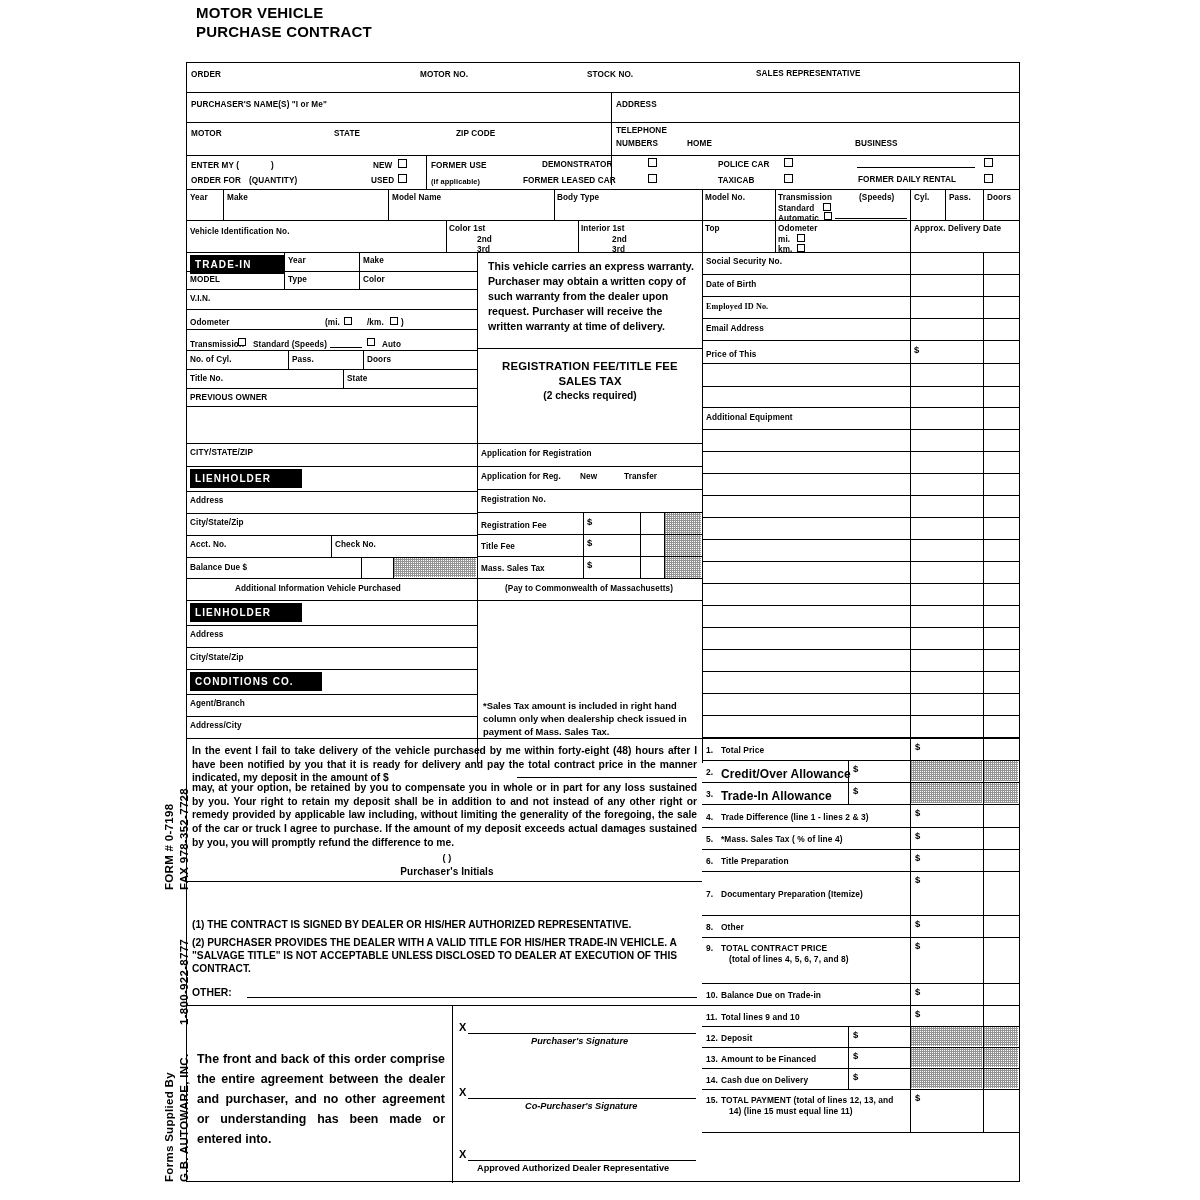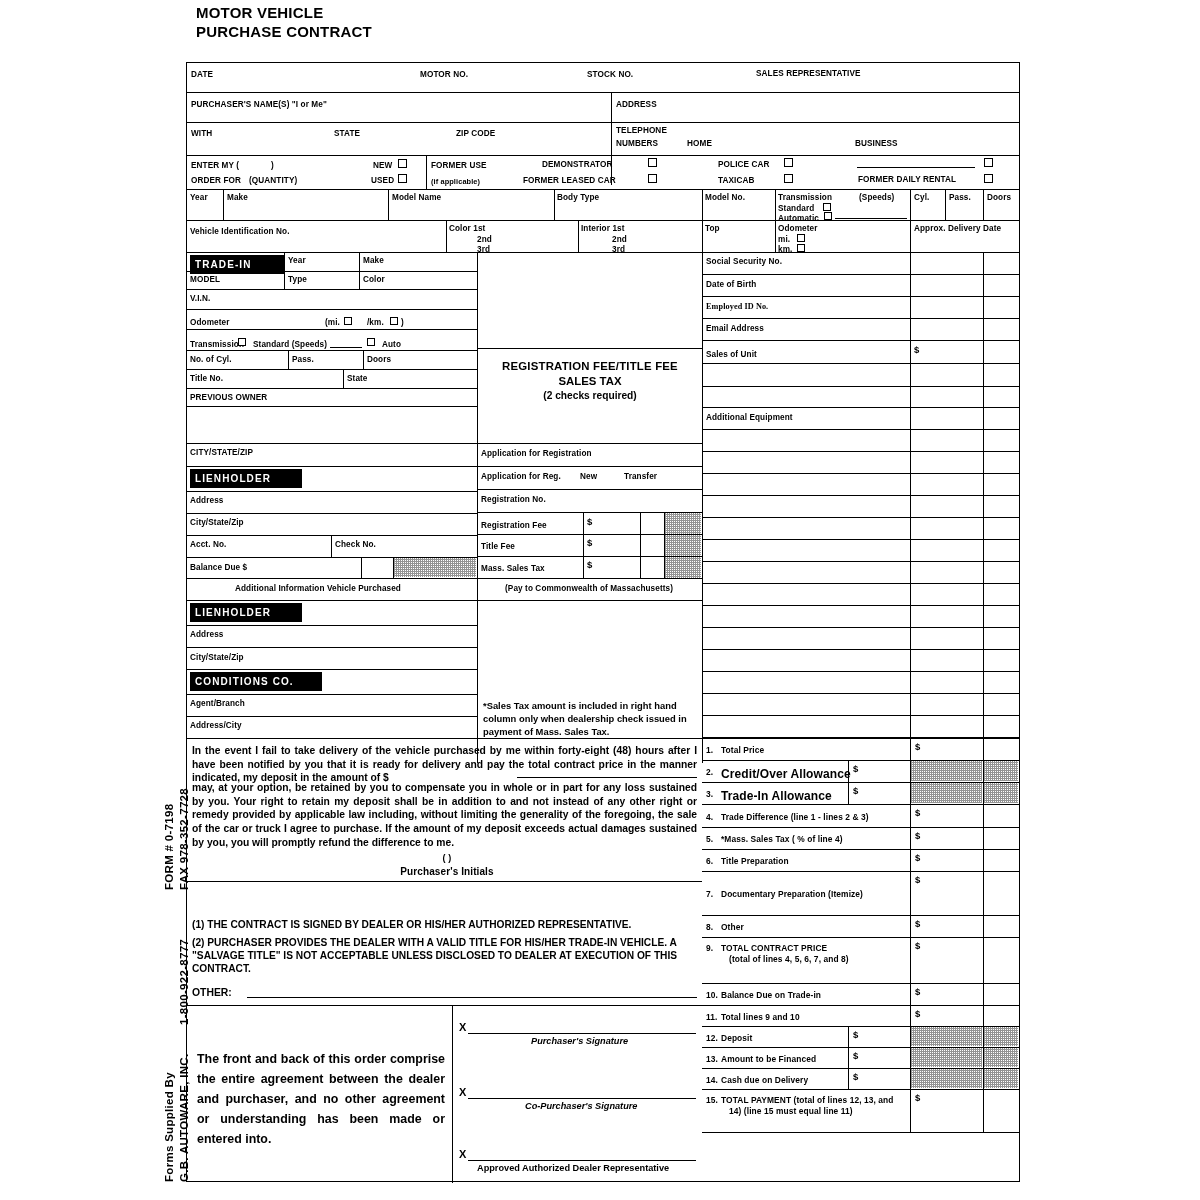--- a/index.html
+++ b/index.html
@@ -78,32 +78,32 @@
 
   <div class="vmargin" style="left:163px; top:890px;">FORM # 0-7198</div>
   <div class="vmargin" style="left:178px; top:890px;">FAX 978-352-7728</div>
   <div class="vmargin" style="left:178px; top:1025px;">1-800-922-8777</div>
   <div class="vmargin" style="left:163px; top:1182px;">Forms Supplied By</div>
   <div class="vmargin" style="left:178px; top:1182px;">G.B. AUTOWARE, INC.</div>
 
   <div id="form">
 
     <div class="hr" style="left:0; top:29px; width:832px;"></div>
-    <div class="lbl" style="left:4px; top:7px;">DATE</div>
+    <div class="lbl" style="left:4px; top:7px;">ORDER</div>
     <div class="lbl" style="left:233px; top:7px;">MOTOR NO.</div>
     <div class="lbl" style="left:400px; top:7px;">STOCK NO.</div>
     <div class="lbl" style="left:569px; top:6px;">SALES REPRESENTATIVE</div>
 
     <div class="hr" style="left:0; top:59px; width:832px;"></div>
     <div class="vr" style="left:424px; top:29px; height:93px;"></div>
     <div class="lbl" style="left:4px; top:37px;">PURCHASER'S NAME(S) "I or Me"</div>
     <div class="lbl" style="left:429px; top:37px;">ADDRESS</div>
 
     <div class="hr" style="left:0; top:92px; width:832px;"></div>
-    <div class="lbl" style="left:4px; top:66px;">WITH</div>
+    <div class="lbl" style="left:4px; top:66px;">MOTOR</div>
     <div class="lbl" style="left:147px; top:66px;">STATE</div>
     <div class="lbl" style="left:269px; top:66px;">ZIP CODE</div>
     <div class="lbl" style="left:429px; top:63px;">TELEPHONE</div>
     <div class="lbl" style="left:429px; top:76px;">NUMBERS</div>
     <div class="lbl" style="left:500px; top:76px;">HOME</div>
     <div class="lbl" style="left:668px; top:76px;">BUSINESS</div>
 
     <div class="hr" style="left:0; top:126px; width:832px;"></div>
     <div class="vr" style="left:239px; top:92px; height:34px;"></div>
     <div class="lbl" style="left:4px; top:98px;">ENTER MY   (</div>
@@ -262,20 +262,21 @@
     <div class="lbl" style="left:3px; top:590px;">City/State/Zip</div>
 
     <div class="hr" style="left:0; top:606px; width:290px;"></div>
     <div class="tag" style="left:3px; top:609px; width:132px; height:19px;">CONDITIONS CO.</div>
     <div class="hr" style="left:0; top:631px; width:290px;"></div>
     <div class="lbl" style="left:3px; top:636px;">Agent/Branch</div>
     <div class="hr" style="left:0; top:653px; width:290px;"></div>
     <div class="lbl" style="left:3px; top:658px;">Address/City</div>
     <div class="hr" style="left:0; top:675px; width:290px;"></div>
 
+    <div class="warr" style="left:301px; top:196px; width:206px;">This vehicle carries an express warranty. Purchaser may obtain a written copy of such warranty from the dealer upon request. Purchaser will receive the written warranty at time of delivery.</div>
     <div class="hr" style="left:290px; top:285px; width:225px;"></div>
 
     <div class="cell ctr" style="left:292px; top:297px; width:222px;">
       <div style="font-size:11.4px; font-weight:bold; letter-spacing:.2px;">REGISTRATION FEE/TITLE FEE</div>
       <div style="font-size:11.4px; font-weight:bold; margin-top:3px;">SALES TAX</div>
       <div style="font-size:10.2px; font-weight:bold; margin-top:3px;">(2 checks required)</div>
     </div>
 
     <div class="hr" style="left:290px; top:380px; width:225px;"></div>
     <div class="lbl" style="left:294px; top:386px;">Application for Registration</div>
@@ -313,21 +314,21 @@
 
     <div class="hr" style="left:515px; top:189px; width:317px;"></div>
     <div class="lbl" style="left:519px; top:194px;">Social Security No.</div>
     <div class="hr" style="left:515px; top:211px; width:317px;"></div>
     <div class="lbl" style="left:519px; top:217px;">Date of Birth</div>
     <div class="hr" style="left:515px; top:233px; width:317px;"></div>
     <div class="lbl" style="left:519px; top:239px;font-family:Liberation Serif, serif;">Employed ID No.</div>
     <div class="hr" style="left:515px; top:255px; width:317px;"></div>
     <div class="lbl" style="left:519px; top:261px;">Email Address</div>
     <div class="hr" style="left:515px; top:277px; width:317px;"></div>
-    <div class="lbl" style="left:519px; top:287px;">Sales of Unit</div>
+    <div class="lbl" style="left:519px; top:287px;">Price of This</div>
     <div class="dol" style="left:727px; top:281px;">$</div>
     <div class="hr" style="left:515px; top:300px; width:317px;"></div>
     <div class="hr" style="left:515px; top:323px; width:317px;"></div>
     <div class="hr" style="left:515px; top:344px; width:317px;"></div>
     <div class="lbl" style="left:519px; top:350px;">Additional Equipment</div>
     <div class="hr" style="left:515px; top:366px; width:317px;"></div>
     <div class="hr" style="left:515px; top:388px; width:317px;"></div>
     <div class="hr" style="left:515px; top:410px; width:317px;"></div>
     <div class="hr" style="left:515px; top:432px; width:317px;"></div>
     <div class="hr" style="left:515px; top:454px; width:317px;"></div>

